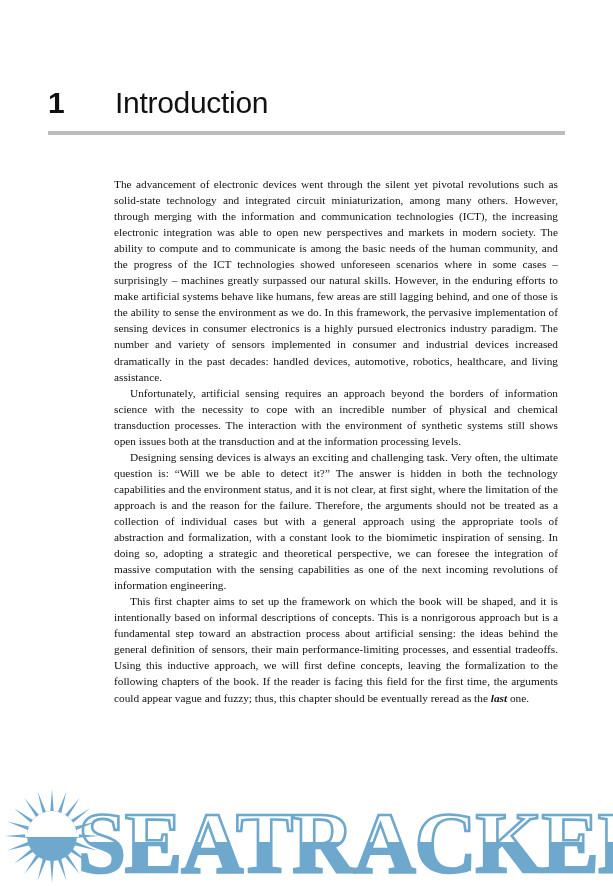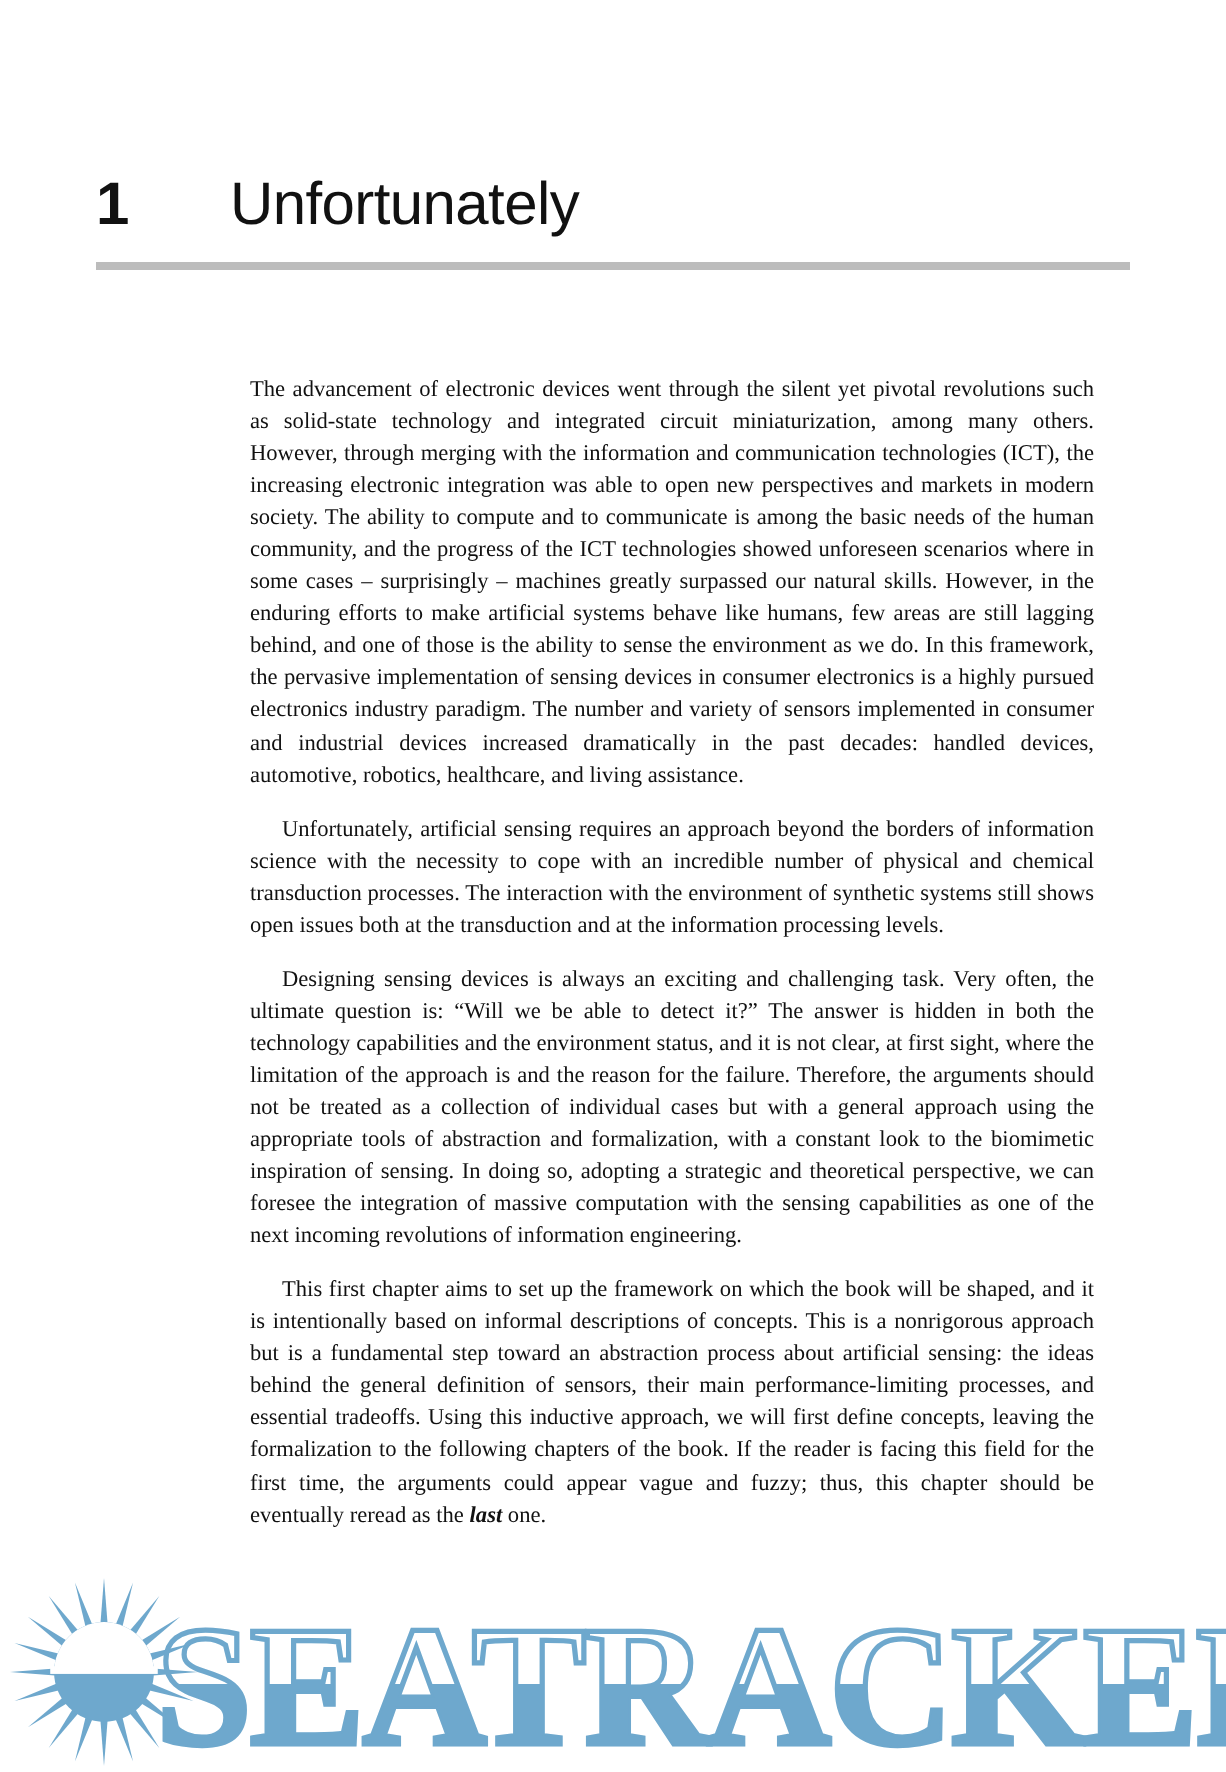--- a/index.html
+++ b/index.html
@@ -68,21 +68,21 @@
     top: 176px;
     width: 444px;
     font-size: 11.3px;
     line-height: 16.05px;
     text-align: justify;
     text-justify: inter-word;
     color: #111111;
     -webkit-font-smoothing: antialiased;
   }
   .body-block p {
-    margin: 11px;
+    margin: 0;
     text-indent: 0;
     hyphens: manual;
   }
   .body-block p + p {
     text-indent: 16px;
   }
   .body-block .it {
     font-style: italic;
     font-weight: bold;
   }
@@ -111,21 +111,21 @@
     height: 92px;
   }
 </style>
 </head>
 <body>
 
 <div id="page">
 
   <div class="chapter-head">
     <span class="chapter-number">1</span>
-    <span class="chapter-title">Unfortunately</span>
+    <span class="chapter-title">Introduction</span>
   </div>
 
   <div class="chapter-rule"></div>
 
   <div class="body-block">
     <p>The advancement of electronic devices went through the silent yet pivotal revolutions such as solid-state technology and integrated circuit miniaturization, among many others. However, through merging with the information and communication technologies (ICT), the increasing electronic integration was able to open new perspectives and markets in modern society. The ability to compute and to communicate is among the basic needs of the human community, and the progress of the ICT technologies showed unforeseen scenarios where in some cases – surprisingly – machines greatly surpassed our natural skills. However, in the enduring efforts to make artificial systems behave like humans, few areas are still lagging behind, and one of those is the ability to sense the environment as we do. In this framework, the pervasive implementation of sensing devices in consumer electronics is a highly pursued electronics industry paradigm. The number and variety of sensors implemented in consumer and industrial devices increased dramatically in the past decades: handled devices, automotive, robotics, healthcare, and living assistance.</p>
     <p>Unfortunately, artificial sensing requires an approach beyond the borders of information science with the necessity to cope with an incredible number of physical and chemical transduction processes. The interaction with the environment of synthetic systems still shows open issues both at the transduction and at the information processing levels.</p>
     <p>Designing sensing devices is always an exciting and challenging task. Very often, the ultimate question is: “Will we be able to detect it?” The answer is hidden in both the technology capabilities and the environment status, and it is not clear, at first sight, where the limitation of the approach is and the reason for the failure. Therefore, the arguments should not be treated as a collection of individual cases but with a general approach using the appropriate tools of abstraction and formalization, with a constant look to the biomimetic inspiration of sensing. In doing so, adopting a strategic and theoretical perspective, we can foresee the integration of massive computation with the sensing capabilities as one of the next incoming revolutions of information engineering.</p>
     <p><span>This first chapter aims to set up the framework on which the book will be shaped, and it is intentionally based on informal descriptions of concepts. This is a nonrigorous approach but is a fundamental step toward an abstraction process about artificial sensing: the ideas behind the general definition of sensors, their main performance-limiting processes, and essential tradeoffs. Using this inductive approach, we will first define concepts, leaving the formalization to the following chapters of the book. If the reader is facing this field for the first time, the arguments could appear vague and fuzzy; thus, this chapter should be eventually reread as the </span><span class="it">last</span><span> one.</span></p>
   </div>

